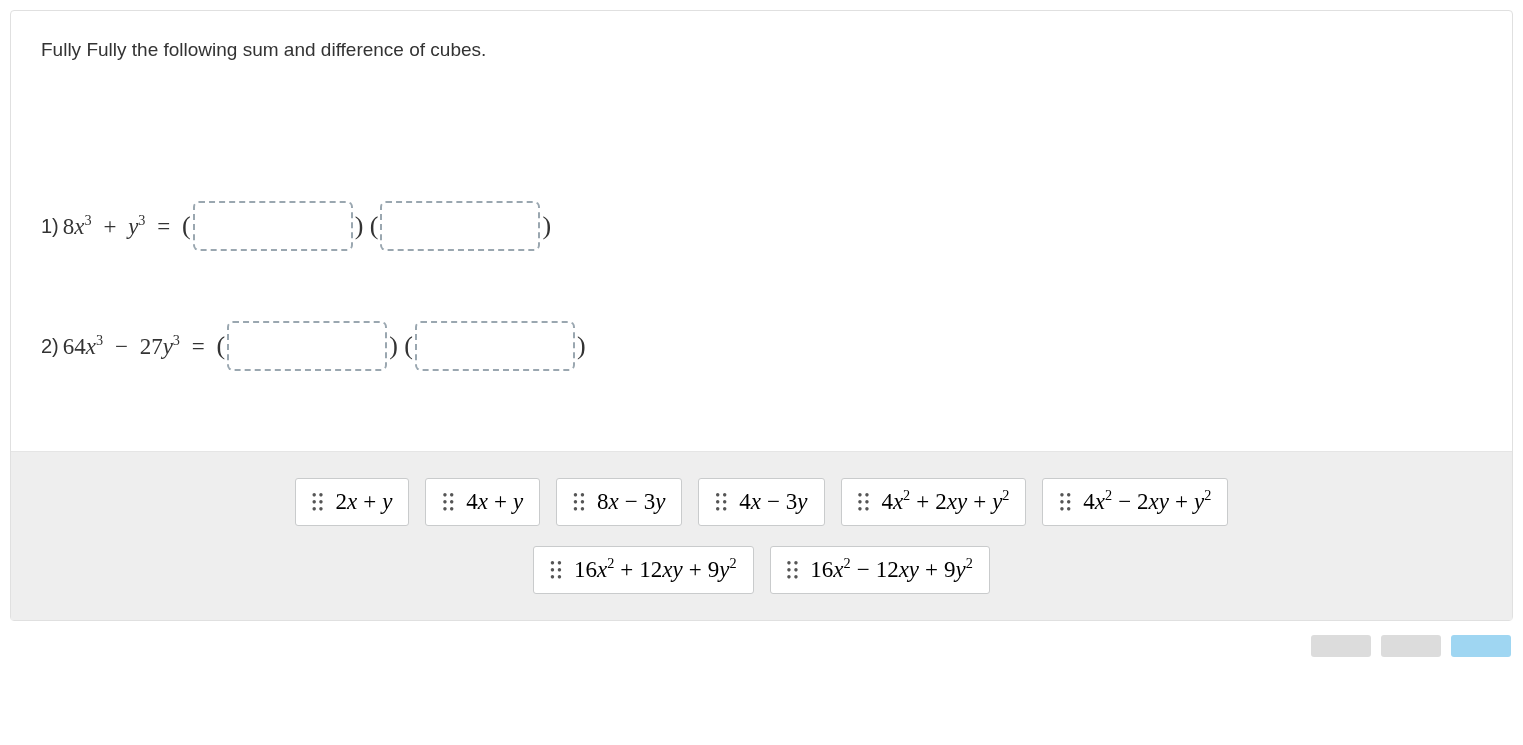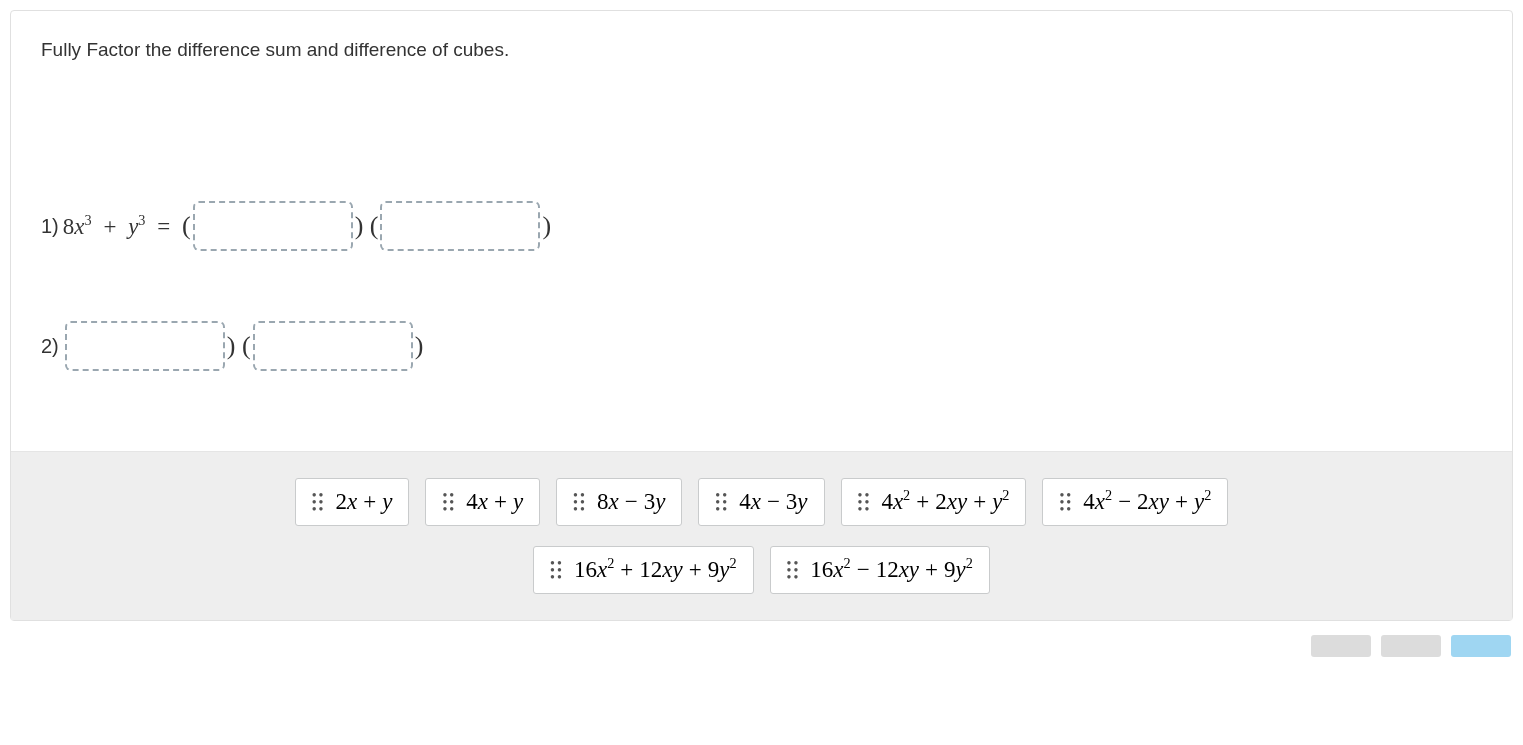--- a/index.html
+++ b/index.html
@@ -99,39 +99,46 @@
     border-radius: 3px;
   }
   .btn-grey { background: #dcdcdc; }
   .btn-blue { background: #9fd6f2; }
 </style>
 </head>
 <body>
 
 <div class="card">
   <div class="content">
-    <div class="prompt">Fully Factor the difference sum and difference of cubes.</div>
+    <div class="prompt">Fully Fully the following sum and difference of cubes.</div>
 
     <div class="equation-row">
       <span class="label">1)</span>
       <span class="math">
         <span class="num">8</span><span>x</span><sup>3</sup>
         <span class="op">+</span>
         <span class="num"></span><span>y</span><sup>3</sup>
         <span class="eq">=</span>
         <span class="paren">(</span>
       </span>
       <span class="dropzone"></span>
       <span class="math"><span class="paren">) (</span></span>
       <span class="dropzone"></span>
       <span class="math"><span class="paren">)</span></span>
     </div>
 
     <div class="equation-row">
       <span class="label">2)</span>
+      <span class="math">
+        <span class="num">64</span><span>x</span><sup>3</sup>
+        <span class="op">−</span>
+        <span class="num">27</span><span>y</span><sup>3</sup>
+        <span class="eq">=</span>
+        <span class="paren">(</span>
+      </span>
       <span class="dropzone"></span>
       <span class="math"><span class="paren">) (</span></span>
       <span class="dropzone"></span>
       <span class="math"><span class="paren">)</span></span>
     </div>
   </div>
 
   <div class="answer-bank">
     <div class="answer-row" id="row1">
         <div class="tile">

